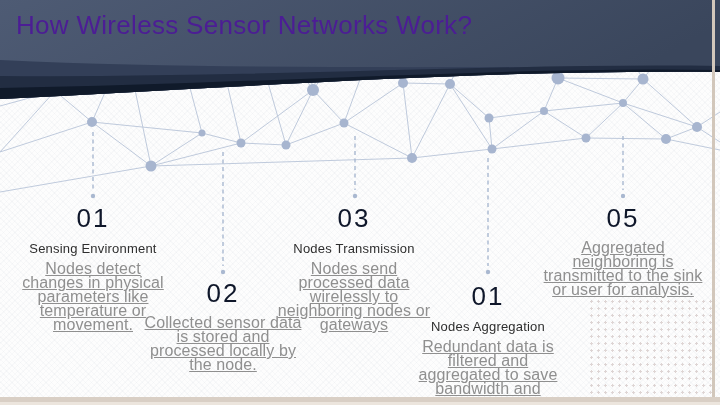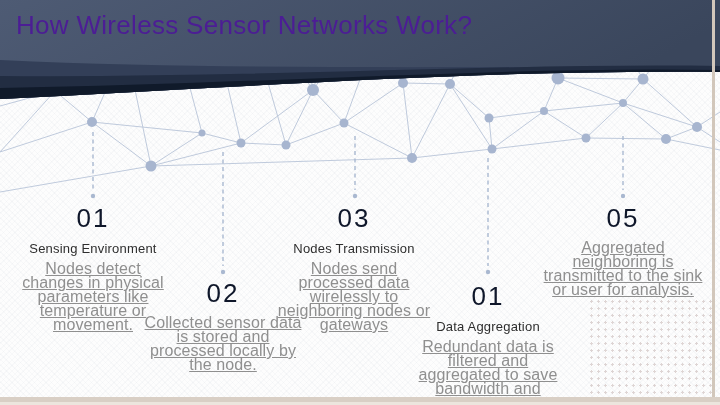--- a/index.html
+++ b/index.html
@@ -157,21 +157,21 @@
   </div>
 
   <div class="step step-3">
     <div class="num">03</div>
     <div class="title">Nodes Transmission</div>
     <div class="desc">Nodes send processed data wirelessly to neighboring nodes or gateways</div>
   </div>
 
   <div class="step step-4">
     <div class="num">01</div>
-    <div class="title">Data Aggregation</div>
+    <div class="title">Nodes Aggregation</div>
     <div class="desc">Redundant data is filtered and aggregated to save bandwidth and sensor.</div>
   </div>
 
   <div class="step step-5">
     <div class="num">05</div>
     <div class="desc">Aggregated neighboring is transmitted to the sink or user for analysis.</div>
   </div>
 
   <div class="dot-grid"></div>
 

